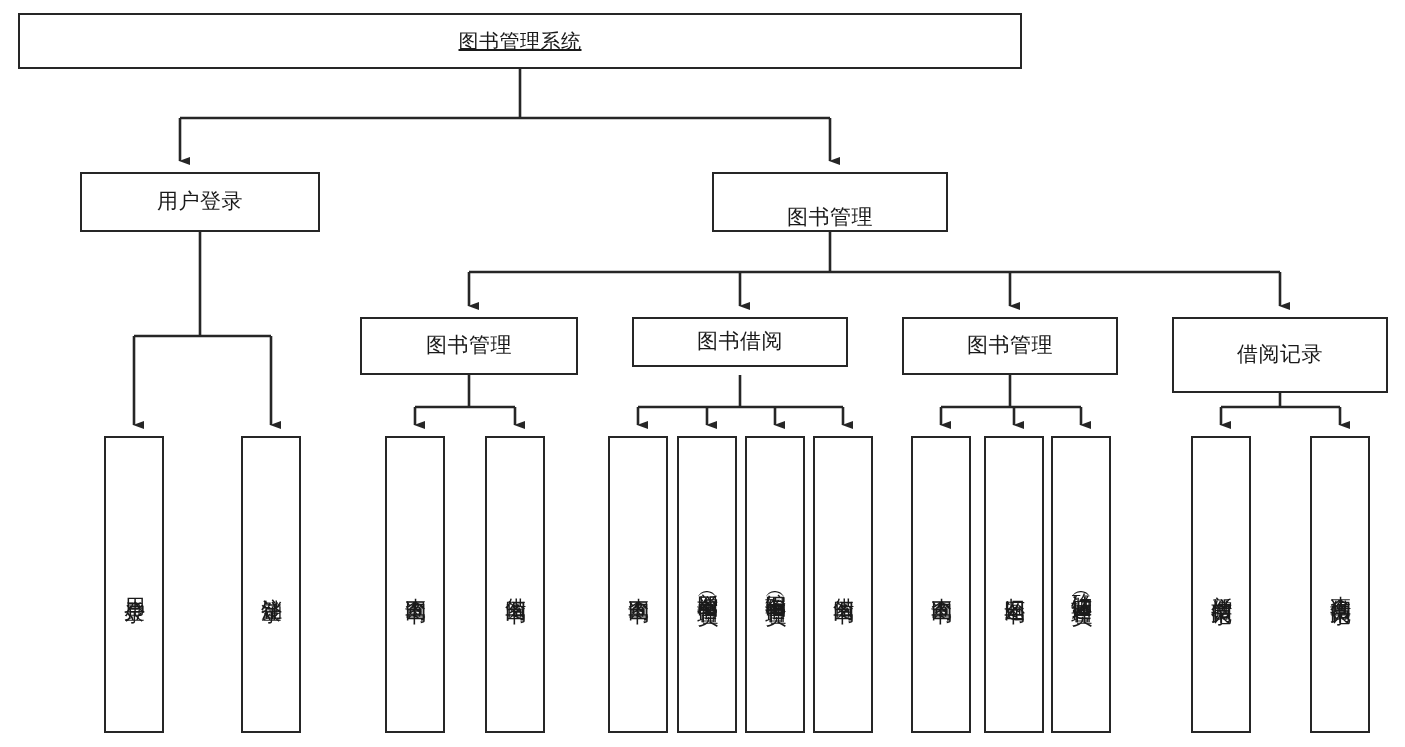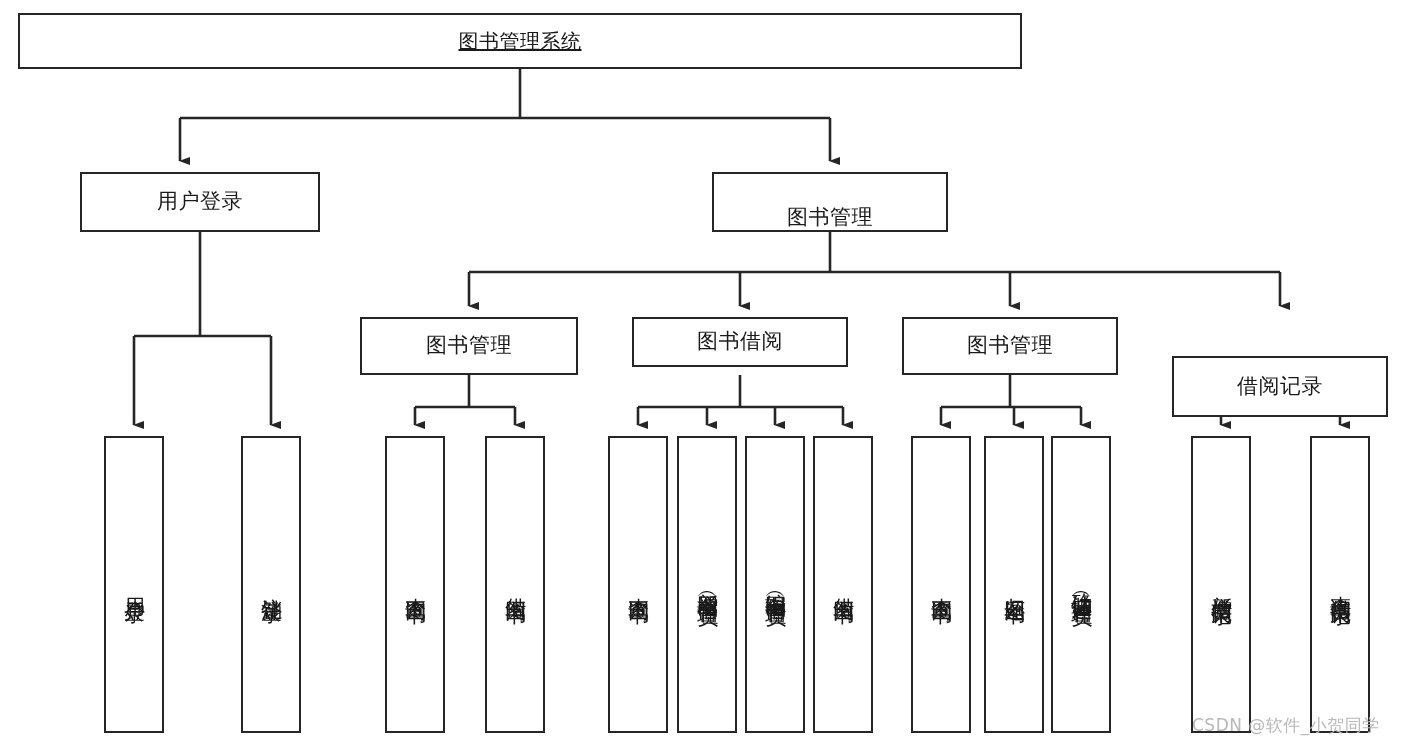--- a/index.html
+++ b/index.html
@@ -125,21 +125,21 @@
       </div>
       <div class="node node-h" style="left: 360px; top: 317px; width: 218px; height: 58px;">
         <span>图书管理</span>
       </div>
       <div class="node node-h" style="left: 632px; top: 317px; width: 216px; height: 50px;">
         <span>图书借阅</span>
       </div>
       <div class="node node-h" style="left: 902px; top: 317px; width: 216px; height: 58px;">
         <span>图书管理</span>
       </div>
-      <div class="node node-h" style="left: 1172px; top: 317px; width: 216px; height: 61px; margin-top: 39px;">
+      <div class="node node-h" style="left: 1172px; top: 317px; width: 216px; height: 76px;">
         <span>借阅记录</span>
       </div>
       <div class="node node-v" style="left: 104px; top: 436px; width: 60px; height: 297px;">
         <span>用户登录</span>
       </div>
       <div class="node node-v" style="left: 241px; top: 436px; width: 60px; height: 297px;">
         <span>注销登录</span>
       </div>
       <div class="node node-v" style="left: 385px; top: 436px; width: 60px; height: 297px;">
         <span>查询图书</span>
@@ -169,15 +169,14 @@
         <span>确认归还（管理员）</span>
       </div>
       <div class="node node-v" style="left: 1191px; top: 436px; width: 60px; height: 297px;">
         <span>新增借阅记录</span>
       </div>
       <div class="node node-v" style="left: 1310px; top: 436px; width: 60px; height: 297px;">
         <span>查询借阅记录</span>
       </div>
     </div>
 
-  <div class="watermark" style="left:1192px; top:714px;">CSDN @软件_小贺同学</div>
 
 </div>
 
 </body></html>

